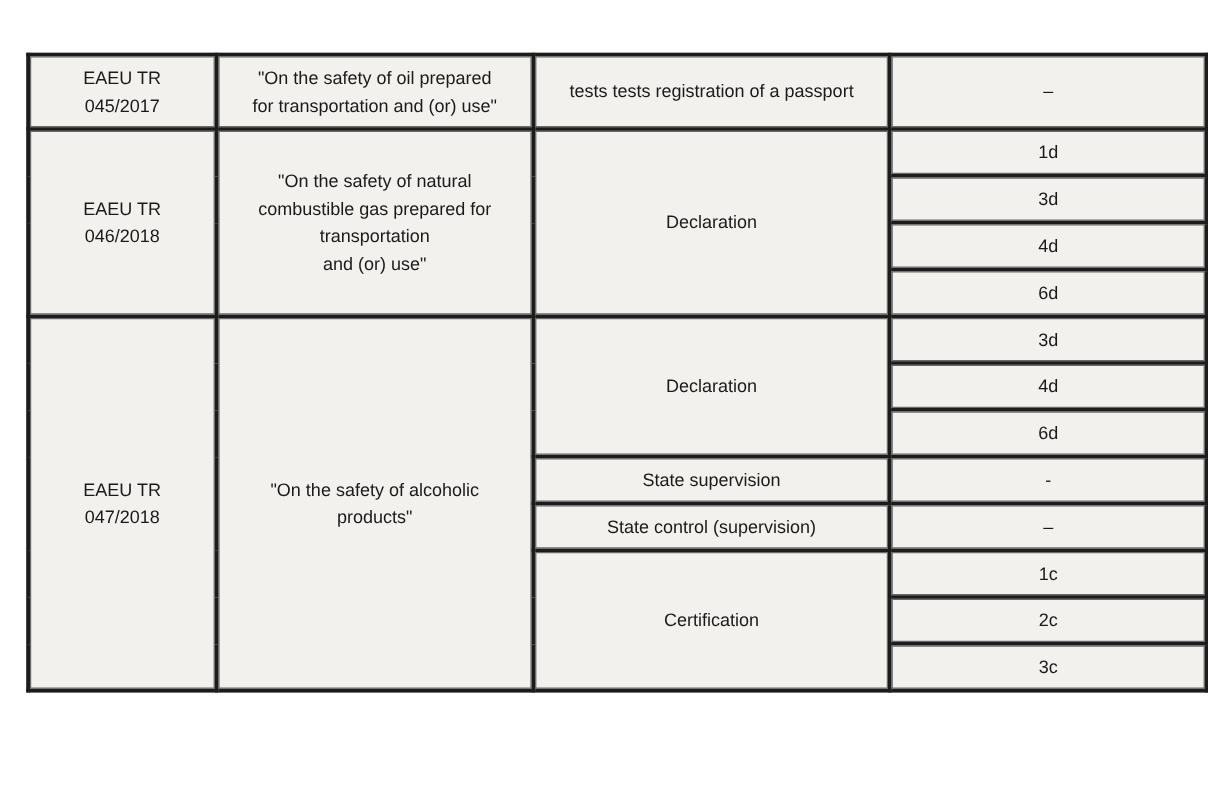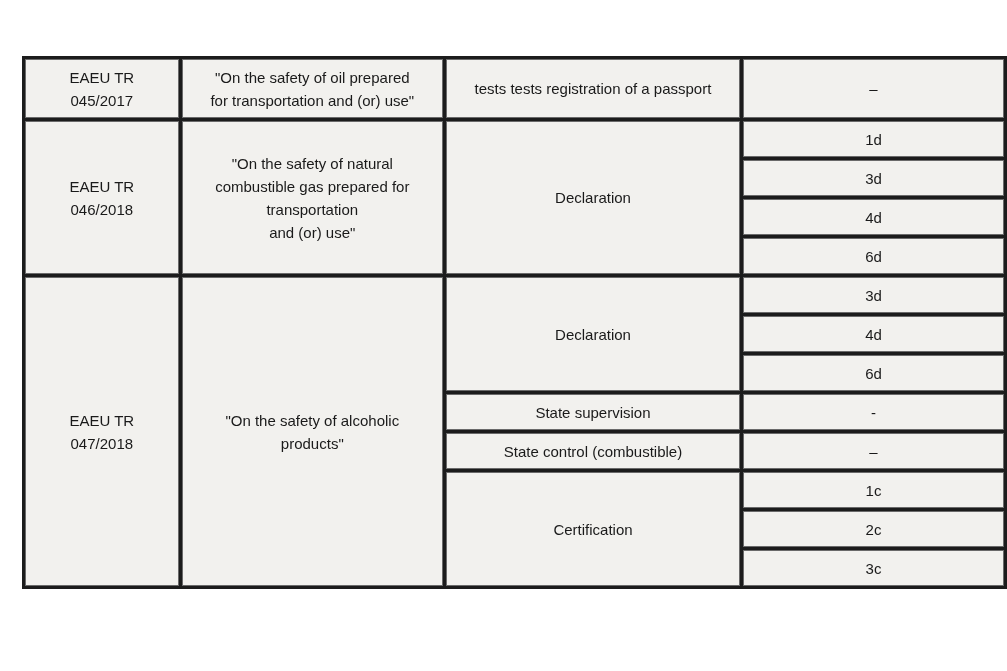--- a/index.html
+++ b/index.html
@@ -11,21 +11,21 @@
       overflow: hidden;
     }
     body {
       position: relative;
       font-family: "Liberation Sans", "DejaVu Sans", sans-serif;
       color: #1a1a1a;
     }
     .reg-table {
       position: absolute;
       left: 22px;
-      top: 56px;
+      top: 44px;
       border-collapse: collapse;
       table-layout: fixed;
       background: #404040;
     }
     .reg-table td {
       border: 3px solid #1c1c1c;
       box-shadow: inset 0 0 0 1px #6a6a6a;
       text-align: center;
       vertical-align: middle;
       font-size: 15px;
@@ -89,21 +89,21 @@
       <td class="scheme">4d</td>
     </tr>
     <tr class="r-std">
       <td class="scheme">6d</td>
     </tr>
     <tr class="r-std">
       <td class="form">State supervision</td>
       <td class="scheme">-</td>
     </tr>
     <tr class="r-std">
-      <td class="form">State control (combustible)</td>
+      <td class="form">State control (supervision)</td>
       <td class="scheme">–</td>
     </tr>
     <tr class="r-std">
       <td class="form" rowspan="3">Certification</td>
       <td class="scheme">1c</td>
     </tr>
     <tr class="r-std">
       <td class="scheme">2c</td>
     </tr>
     <tr class="r-std">

